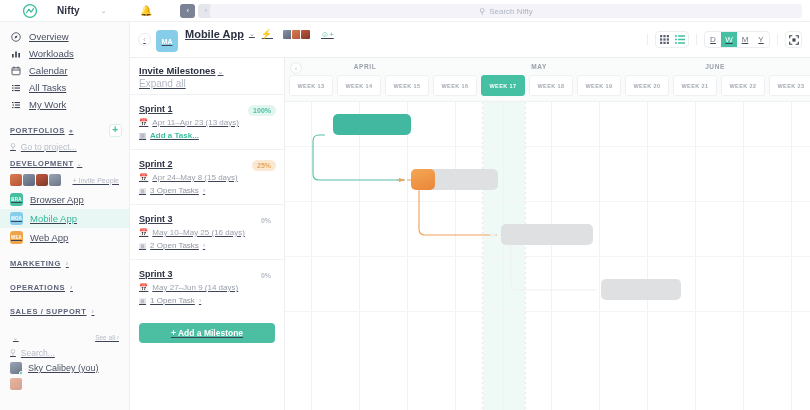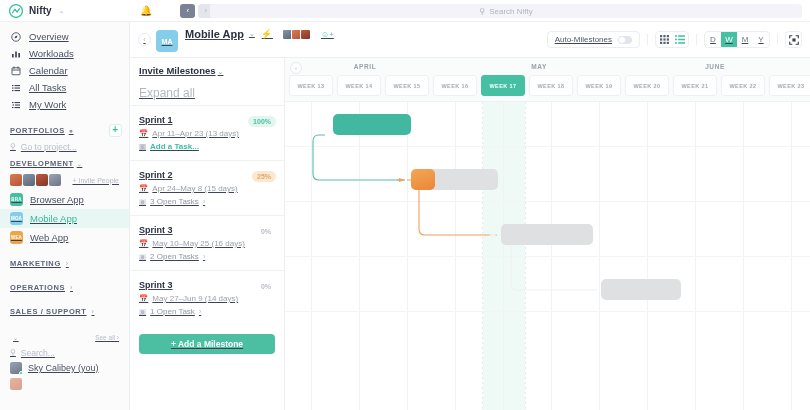--- a/index.html
+++ b/index.html
@@ -15,22 +15,22 @@
 
   
   .topbar {
     height: 22px; min-height: 22px;
     background: #ffffff;
     border-bottom: 1px solid #eef0f4;
     display: flex; align-items: center;
     position: relative;
   }
   .brand {
-    width: 130px; display: flex; align-items: center; gap: 6px;
-    padding-left: 9px;
+    width: 130px; display: flex; align-items: center; gap: 20px;
+    padding-left: 23px;
   }
   .brand-logo { width: 14px; height: 14px; flex: none; }
   .brand-name { font-size: 10px; font-weight: bold; color: #2c3142; letter-spacing: .1px; }
   .brand-caret { font-size: 7px; color: #a9b0bd; margin-left: 1px; }
 
   .bell { margin-left: 10px; color: #c8ccd6; font-size: 10px; line-height: 1; }
 
   .navarrows { display: flex; gap: 3px; margin-left: 28px; }
   .navarrow {
     width: 15px; height: 14px; border-radius: 3px;
@@ -179,21 +179,21 @@
   .sqbtn { width: 17px; height: 17px; border: 1px solid #ebedf1; border-radius: 4px; background: #fff; display:flex; align-items:center; justify-content:center; color:#3a4150; font-size: 9px; }
   .vdiv { width: 1px; height: 11px; background: #ebedf1; }
 
   
   .content { flex: 1; display: flex; min-height: 0; }
 
   .mlist { width: 155px; min-width: 155px; border-right: 1px solid #eceef2; background: #fff; }
   .mlist-head { padding: 7px 9px 5px 9px; }
   .mlist-title { font-size: 9.5px; font-weight: bold; color: #2c3142; }
   .mlist-title .caret { font-size: 7px; color: #8d94a2; font-weight: normal; margin-left: 2px; }
-  .mlist-sub { font-size: 12px; color: #b3b8c3; margin-top: 10px; }
+  .mlist-sub { font-size: 10px; color: #b3b8c3; margin-top: 2px; }
 
   .mrow { position: relative; border-top: 1px solid #f0f1f4; padding: 9px 9px 9px 9px; height: 55px; }
   .mrow-name { font-size: 9px; font-weight: bold; color: #2c3142; }
   .mrow-line { display: flex; align-items: center; gap: 4px; margin-top: 4px; font-size: 8px; color: #9aa0ac; }
   .mrow-line .ic { font-size: 7.5px; color: #b8bdc7; }
   .mrow-line.link { color: #3cbfa0; font-weight: bold; }
   .mrow-line.task { color: #8f96a3; }
   .chev-r { font-size: 7px; color: #b0b5c0; }
   .pct {
     position: absolute; right: 8px; top: 10px;
@@ -419,24 +419,20 @@
             <span class="team">
               <span class="av av2"></span>
               <span class="av av1"></span>
               <span class="av av3"></span>
             </span>
             <span class="addperson">☺+</span>
           </div>
         </div>
 
         <div class="headtools">
-          <div class="pill">
-            <span>Auto-Milestones</span>
-            <span class="toggle"></span>
-          </div>
           <div class="vdiv"></div>
           <div class="segbox">
             <div class="seg">
               <svg width="9" height="9" viewBox="0 0 12 12">
                   <g fill="#5c6373">
                     <rect x="0" y="0" width="3" height="3"></rect>
                     <rect x="4.5" y="0" width="3" height="3"></rect>
                     <rect x="9" y="0" width="3" height="3"></rect>
                     <rect x="0" y="4.5" width="3" height="3"></rect>
                     <rect x="4.5" y="4.5" width="3" height="3"></rect>

